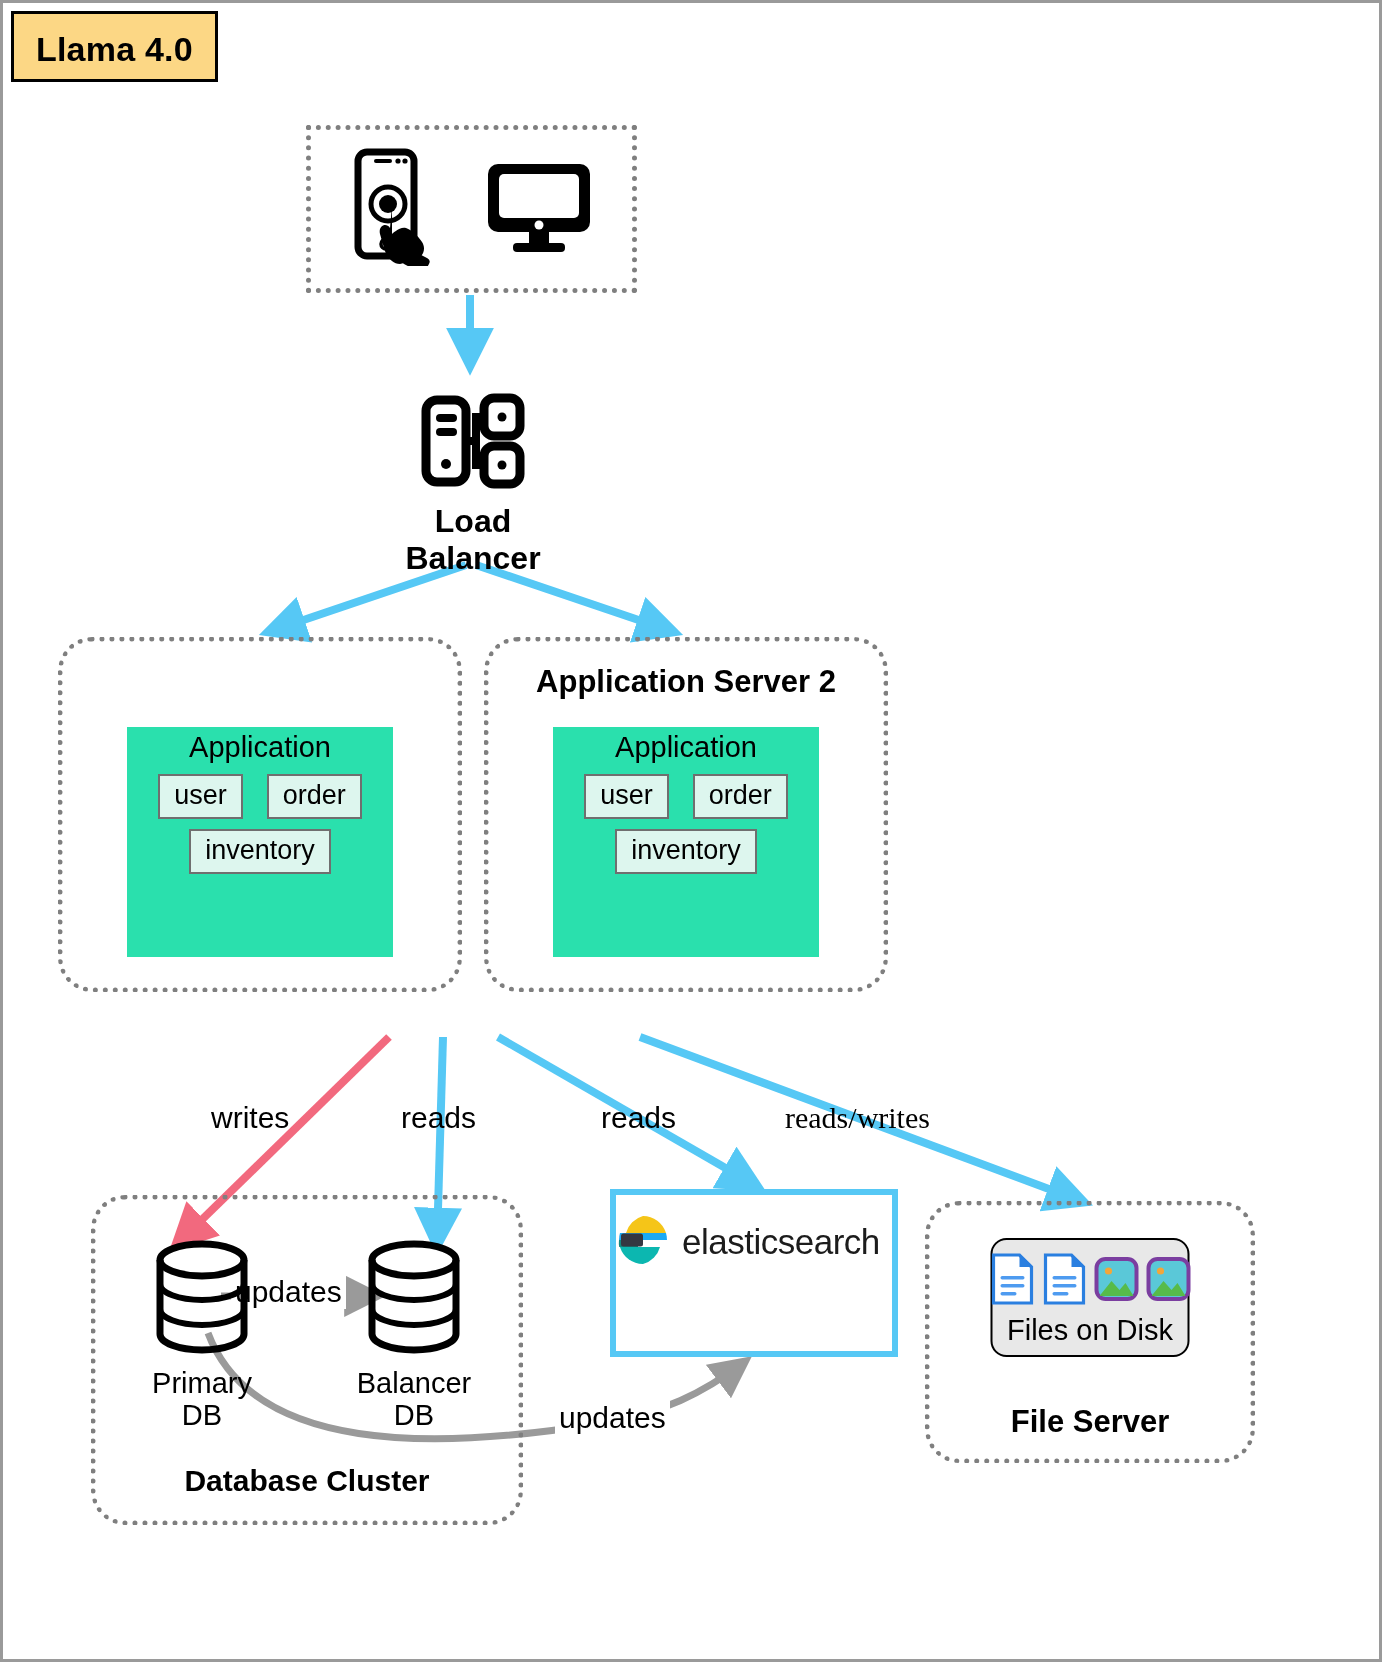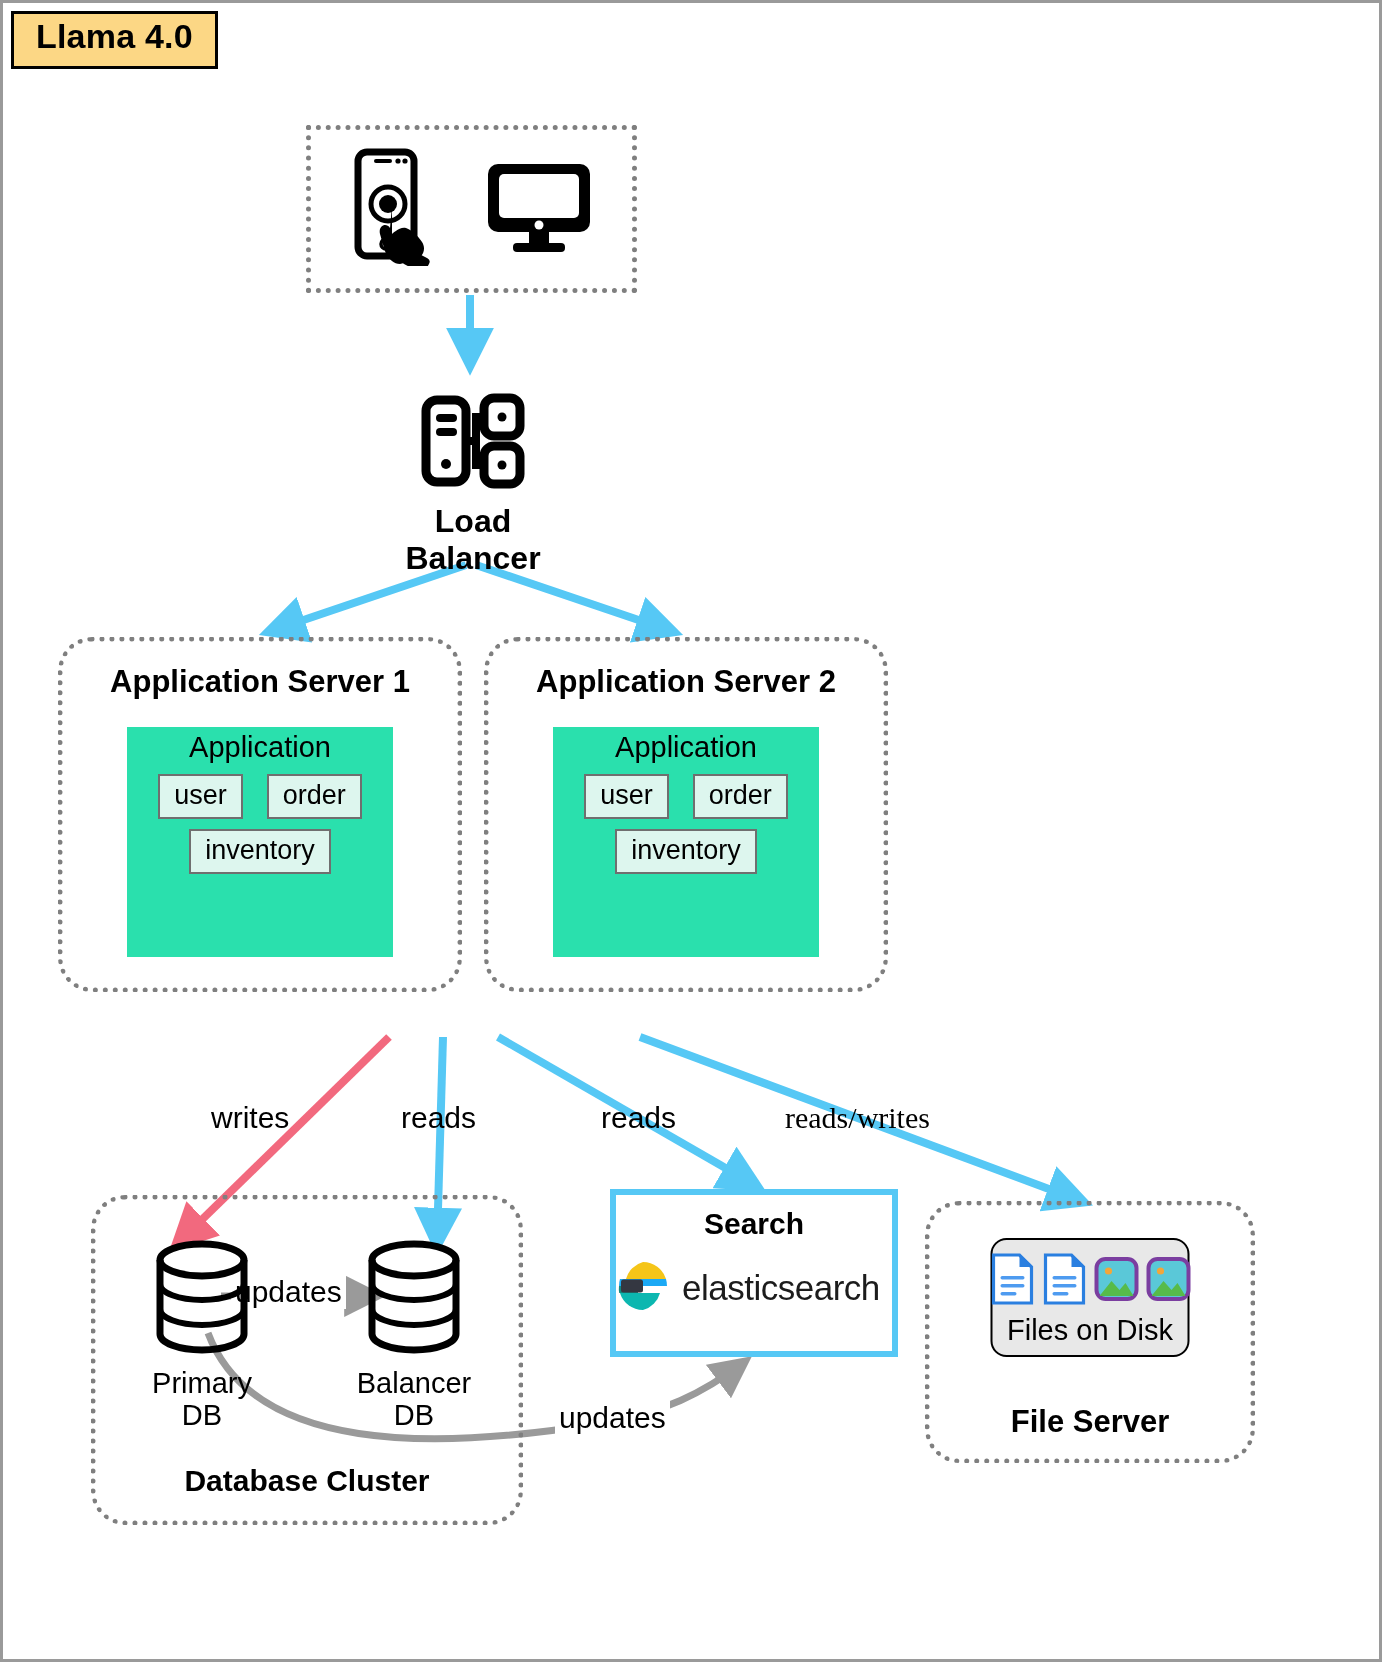--- a/index.html
+++ b/index.html
@@ -27,21 +27,21 @@
     pointer-events: none;
   }
 
   
   .title-badge {
     position: absolute;
     left: 8px;
     top: 8px;
     background: #fcd785;
     border: 3px solid #000000;
-    padding: 3px 22px 10px 22px;
+    padding: 16px 22px 10px 22px;
     font-size: 34px;
     font-weight: bold;
     color: #000;
     letter-spacing: 0.2px;
     z-index: 20;
   }
 
   
   .dashed-group {
     position: absolute;
@@ -293,21 +293,20 @@
         <rect x="66" y="58" width="36" height="38" rx="10" ry="10" fill="none" stroke="#000" stroke-width="9"></rect>
         <circle cx="84" cy="77" r="4.5" fill="#000"></circle>
         <path d="M48,53 L58,53 L58,29 L66,29" fill="none" stroke="#000" stroke-width="8"></path>
         <path d="M58,53 L58,77 L66,77" fill="none" stroke="#000" stroke-width="8"></path>
       </svg>
     </span>
     <div class="lb-label">Load Balancer</div>
   </div>
 
   <div id="appserver-1" class="dashed-group dashed-round appserver">
-    <div class="group-title">Application Server 1</div>
     <div class="application-box">
       <div class="application-title">Application</div>
       <div class="module-row">
         <div class="module">user</div>
         <div class="module">order</div>
       </div>
       <div class="module-row">
         <div class="module">inventory</div>
       </div>
     </div>
@@ -366,21 +365,20 @@
         </svg>
       </span>
       <div class="db-caption">
         <div>Balancer</div>
         <div>DB</div>
       </div>
     </div>
   </div>
 
   <div id="search-box">
-    <div class="search-title">Search</div>
     <div class="es-row">
       <span>
         <svg width="54" height="54" viewBox="0 0 54 54">
           <path d="M27,3 A24,24 0 0 1 50,20 L10,20 A24,24 0 0 1 27,3 Z" fill="#f5c518"></path>
           <path d="M27,51 A24,24 0 0 1 4,34 L44,34 A24,24 0 0 1 27,51 Z" fill="#0cb7b0"></path>
           <path d="M4,34 A24,24 0 0 1 4,34 L4,34 Z" fill="none"></path>
           <path d="M3.2,34 A24,24 0 0 1 3,27 L22,27 L22,34 Z" fill="#12877f"></path>
           <path d="M3,27 A24,24 0 0 1 4,20 L50,20 A24,24 0 0 1 51,27 Z" fill="#1ba9f5"></path>
           <rect x="5" y="20.5" width="22" height="13" rx="2.5" fill="#343741"></rect>
         </svg>

